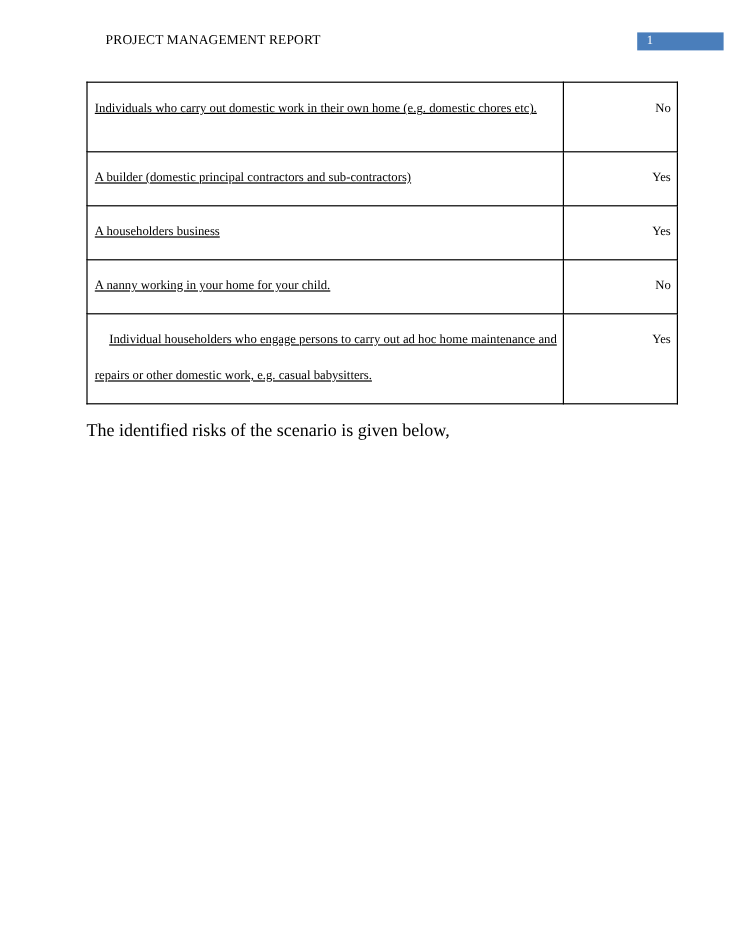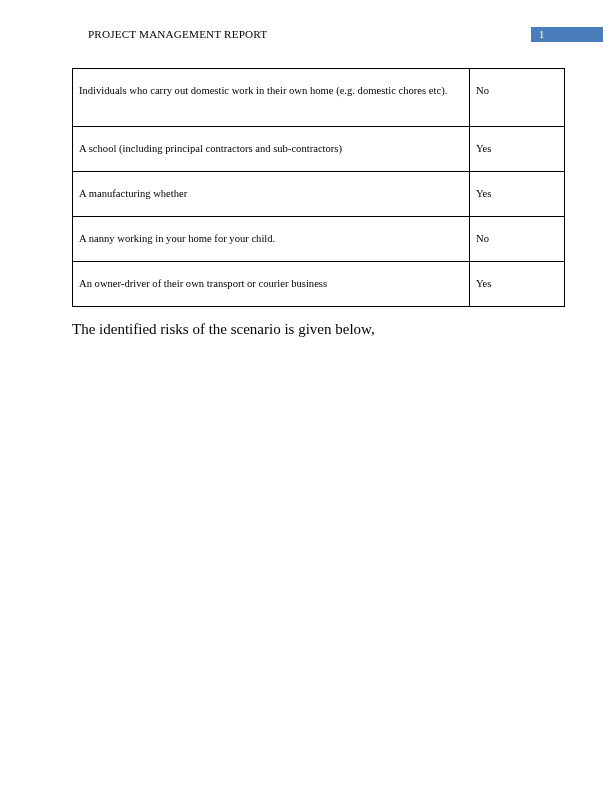--- a/index.html
+++ b/index.html
@@ -77,33 +77,35 @@
     width: 468px;
     table-layout: fixed;
     margin: 0;
   }
   table.pcbu-table td {
     border: 1px solid #000000;
     vertical-align: top;
     padding: 7px 5px 7px 6px;
     font-size: 10.6px;
     line-height: 30px;
+    text-align: right;
   }
   td.q-header {
     font-weight: bold;
     text-align: justify;
     text-align-last: left;
     font-size: 10.9px;
     padding-bottom: 10px;
     padding-top: 6px;
   }
   td.desc {
     text-align: justify;
     text-align-last: left;
     width: 385px;
+    text-decoration: underline;
   }
   td.desc.nojust {
     text-align: left;
   }
   td.answer {
     width: 83px;
     text-align: left;
     padding-left: 7px;
   }
 
@@ -140,40 +142,40 @@
 
     <table class="pcbu-table">
       <tbody>
 
         <tr class="row-h-tall">
           <td class="desc">Individuals who carry out domestic work in their own home (e.g. domestic chores etc).</td>
           <td class="answer">No</td>
         </tr>
 
         <tr class="row-h-mid">
-          <td class="desc nojust">A school (including principal contractors and sub-contractors)</td>
+          <td class="desc nojust">A builder (domestic principal contractors and sub-contractors)</td>
           <td class="answer">Yes</td>
         </tr>
 
 
         <tr class="row-h-mid">
-          <td class="desc nojust">A manufacturing whether</td>
+          <td class="desc nojust">A householders business</td>
           <td class="answer">Yes</td>
         </tr>
 
         <tr class="row-h-mid">
           <td class="desc nojust">A nanny working in your home for your child.</td>
           <td class="answer">No</td>
         </tr>
 
-
-        <tr class="row-h-mid">
-          <td class="desc nojust">An owner-driver of their own transport or courier business</td>
+        <tr class="row-h-tall">
+          <td class="desc">Individual householders who engage persons to carry out ad hoc home maintenance and repairs or other domestic work, e.g. casual babysitters.</td>
           <td class="answer">Yes</td>
         </tr>
+
 
       </tbody>
     </table>
 
 
     <p class="q2-body">The identified risks of the scenario is given below,</p>
 
   </div>
 </div>
 

